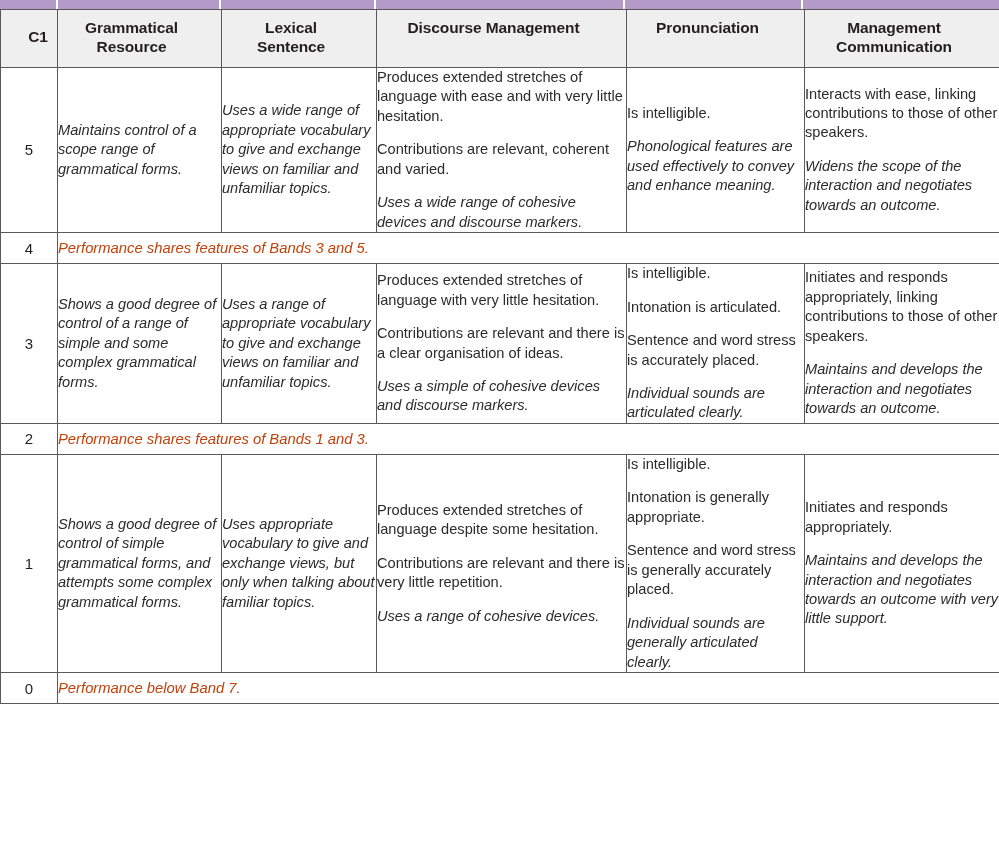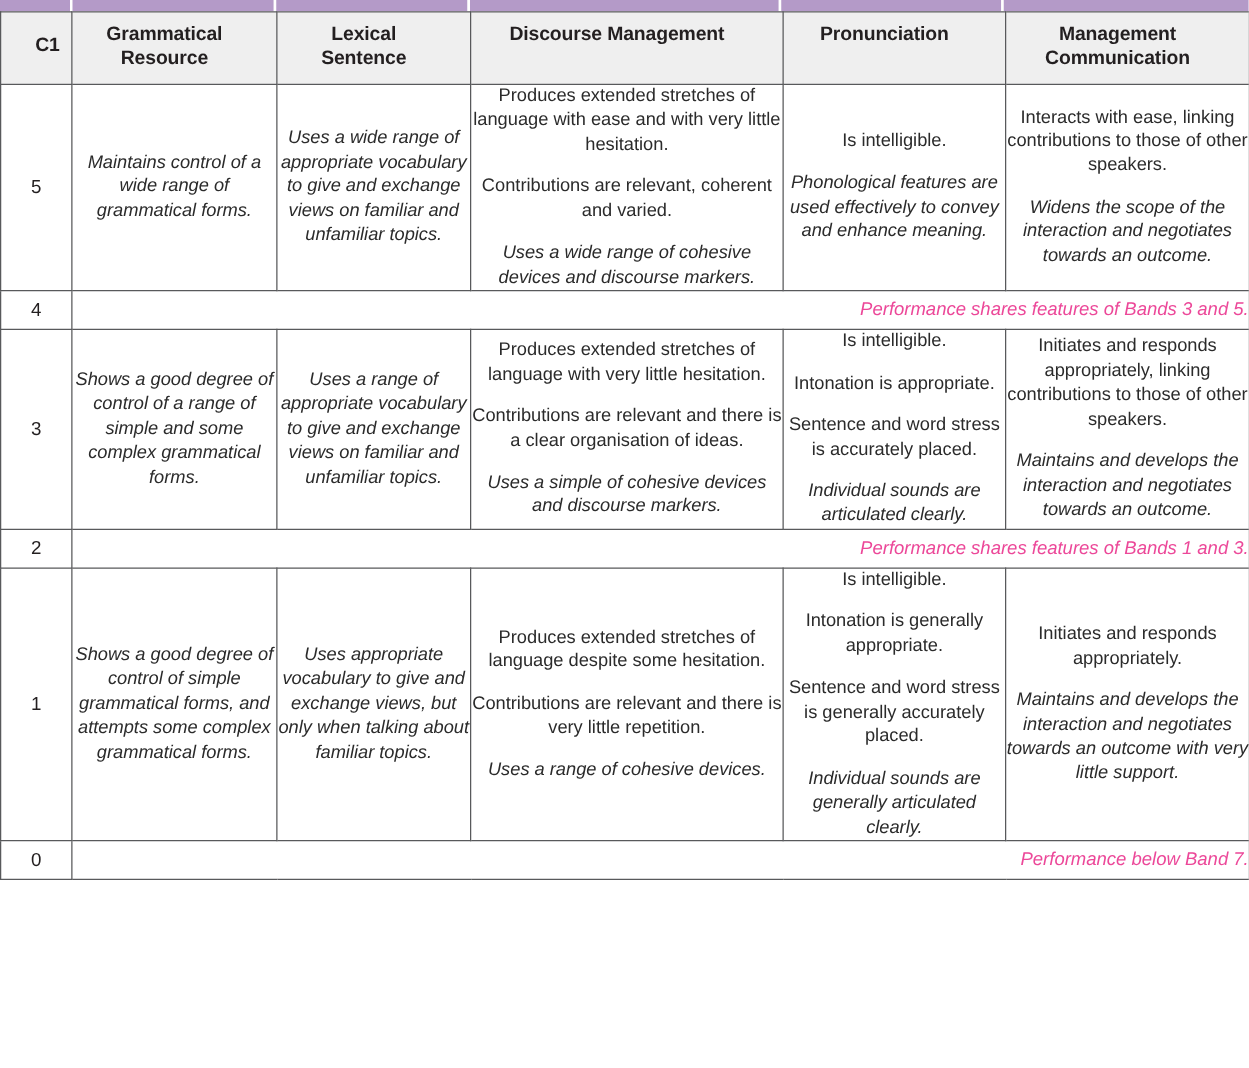--- a/index.html
+++ b/index.html
@@ -89,35 +89,34 @@
   
   td.desc {
     font-size: 14.6px;
     line-height: 1.335;
     padding: 8px 11px 8px 11px;
     vertical-align: middle;
     color: #2b2b2b;
   }
   td.desc p {
     margin: 0 0 14px 0;
-    text-align: center;
   }
   td.desc p:last-child {
     margin-bottom: 0;
     font-style: italic;
   }
 
   
   td.shared {
-    text-align: right;
+    text-align: left;
     font-style: italic;
     font-size: 14.8px;
     padding: 8px 6px 9px 6px;
     vertical-align: middle;
-    color: #ec4899;
+    color: #c2410c;
   }
 
   tr.shared-row td.band-num,
   tr.shared-row td.shared {
     height: 30px;
   }
 </style>
 </head>
 <body>
 
@@ -153,21 +152,21 @@
         <th>Lexical Sentence</th>
         <th>Discourse Management</th>
         <th>Pronunciation</th>
         <th>Management Communication</th>
       </tr>
     </thead>
     <tbody>
         <tr>
           <td class="band-num">5</td>
           <td class="desc">
-            <p>Maintains control of a wide range of grammatical forms.</p>
+            <p>Maintains control of a scope range of grammatical forms.</p>
           </td>
           <td class="desc">
             <p>Uses a wide range of appropriate vocabulary to give and exchange views on familiar and unfamiliar topics.</p>
           </td>
           <td class="desc">
             <p>Produces extended stretches of language with ease and with very little hesitation.</p>
             <p>Contributions are relevant, coherent and varied.</p>
             <p>Uses a wide range of cohesive devices and discourse markers.</p>
           </td>
           <td class="desc">
@@ -191,21 +190,21 @@
           <td class="desc">
             <p>Uses a range of appropriate vocabulary to give and exchange views on familiar and unfamiliar topics.</p>
           </td>
           <td class="desc">
             <p>Produces extended stretches of language with very little hesitation.</p>
             <p>Contributions are relevant and there is a clear organisation of ideas.</p>
             <p>Uses a simple of cohesive devices and discourse markers.</p>
           </td>
           <td class="desc">
             <p>Is intelligible.</p>
-            <p>Intonation is appropriate.</p>
+            <p>Intonation is articulated.</p>
             <p>Sentence and word stress is accurately placed.</p>
             <p>Individual sounds are articulated clearly.</p>
           </td>
           <td class="desc">
             <p>Initiates and responds appropriately, linking contributions to those of other speakers.</p>
             <p>Maintains and develops the interaction and negotiates towards an outcome.</p>
           </td>
         </tr>
         <tr class="shared-row">
           <td class="band-num">2</td>

